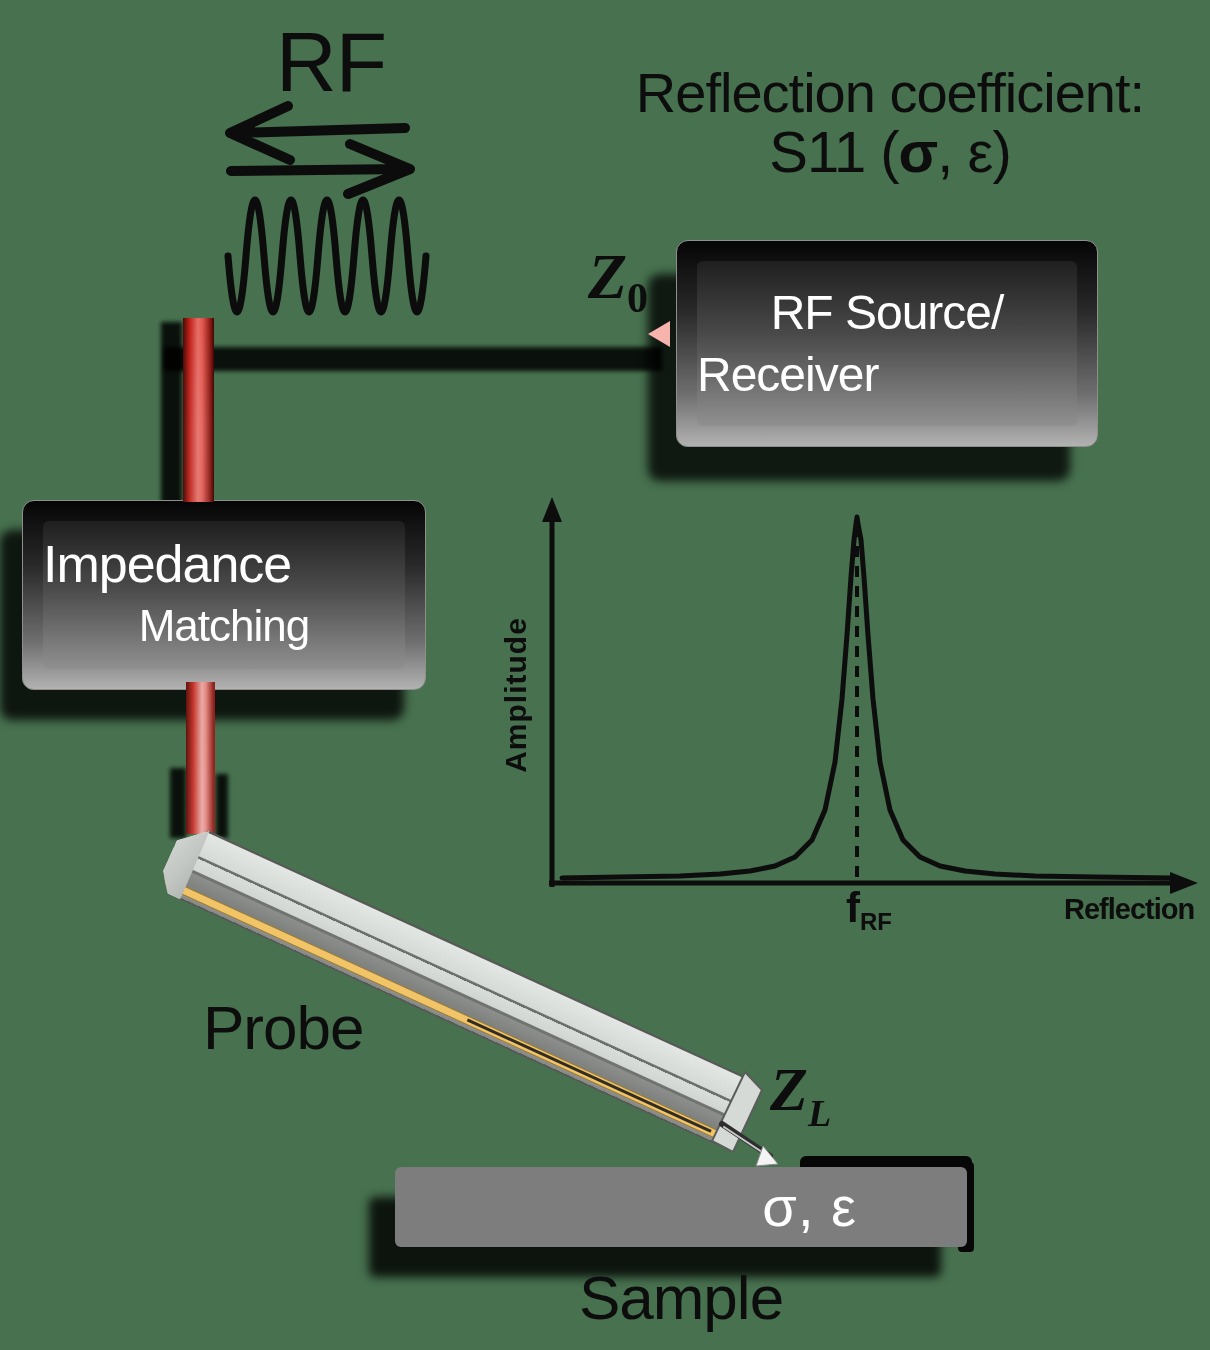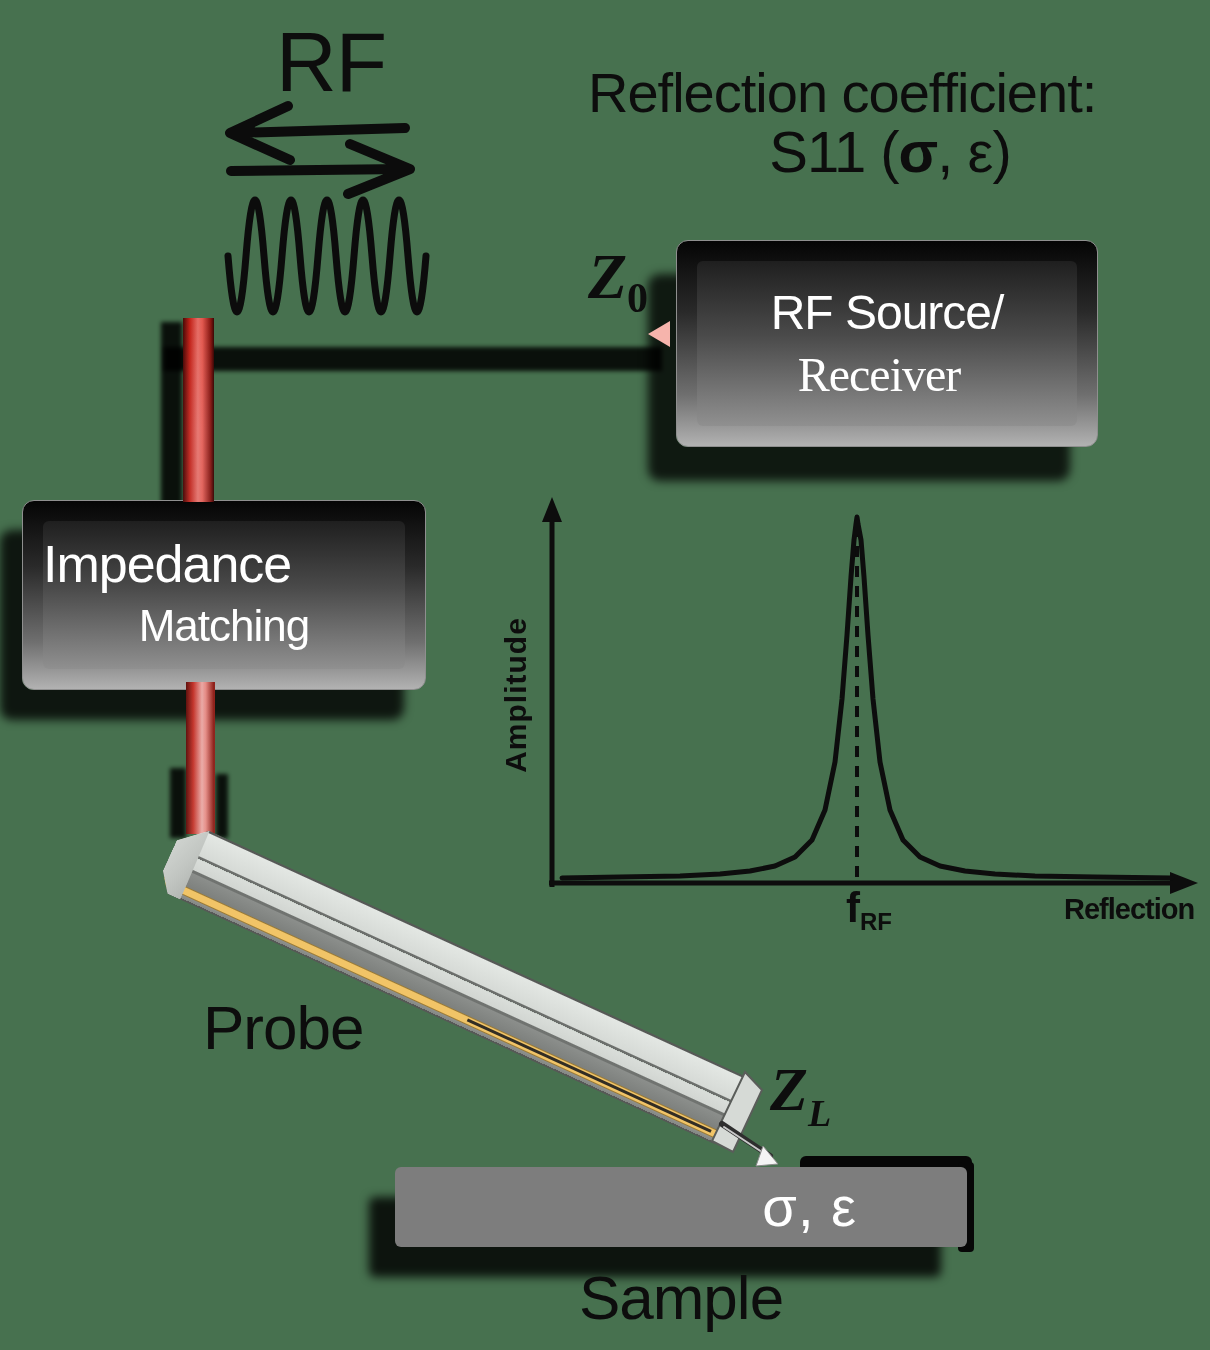--- a/index.html
+++ b/index.html
@@ -55,21 +55,21 @@
 <body>
 
 <div class="abs blackshadow" style="left:164px;top:347px;width:498px;height:24px;"></div>
 <div class="abs blackshadow" style="left:161px;top:322px;width:21px;height:184px;"></div>
 <div class="abs blackshadow" style="left:170px;top:768px;width:16px;height:70px;"></div>
 <div class="abs blackshadow" style="left:216px;top:774px;width:12px;height:64px;"></div>
 
 <div class="abs bevel-box" style="left:676px;top:240px;width:420px;height:205px;box-shadow:-28px 34px 10px rgba(0,0,0,0.78);">
   <div class="bevel-face">
     <div class="box-line" style="text-align:center;">RF Source/</div>
-    <div class="box-line" style="text-align:center;padding-right:16px;font-family:Liberation Serif, serif;">Receiver</div>
+    <div class="box-line" style="text-align:left;padding-right:16px;">Receiver</div>
   </div>
 </div>
 
 <div class="abs bevel-box" style="left:22px;top:500px;width:402px;height:188px;box-shadow:-22px 30px 10px rgba(0,0,0,0.8);">
   <div class="bevel-face">
     <div class="box-line" style="text-align:left;font-size:52px;">Impedance</div>
     <div class="box-line" style="text-align:center;font-size:44px;">Matching</div>
   </div>
 </div>
 
@@ -84,21 +84,21 @@
   <div style="position:absolute;left:0;right:110px;top:7px;text-align:right;color:#ffffff;font-size:56px;letter-spacing:1px;">σ, ε</div>
 </div>
 
 <div class="abs" id="probe-body">
   <div id="probe-endcap"></div>
   <div id="probe-wire"></div>
 </div>
 
 <div class="abs lighttxt ink" style="left:276px;top:14px;font-size:84px;">RF</div>
 
-<div class="abs lighttxt ink" style="left:588px;top:60px;width:604px;font-size:56px;white-space:nowrap;">Reflection coefficient:</div>
+<div class="abs lighttxt ink" style="left:588px;top:60px;width:604px;text-align:center;font-size:56px;white-space:nowrap;">Reflection coefficient:</div>
 <div class="abs lighttxt ink" style="left:588px;top:118px;width:604px;text-align:center;font-size:58px;white-space:nowrap;">
   <span>S11 (</span><span style="font-weight:700;">σ</span><span>, </span><span>ε</span><span>)</span>
 </div>
 
 <div class="abs ink" style="left:588px;top:240px;font-family:'Liberation Serif',serif;font-style:italic;font-weight:700;font-size:64px;text-align:right;">
   <span>Z</span><span style="font-size:42px;font-style:normal;vertical-align:-14px;">0</span>
 </div>
 
 <div class="abs lighttxt ink" style="left:203px;top:992px;font-size:62px;">Probe</div>
 

